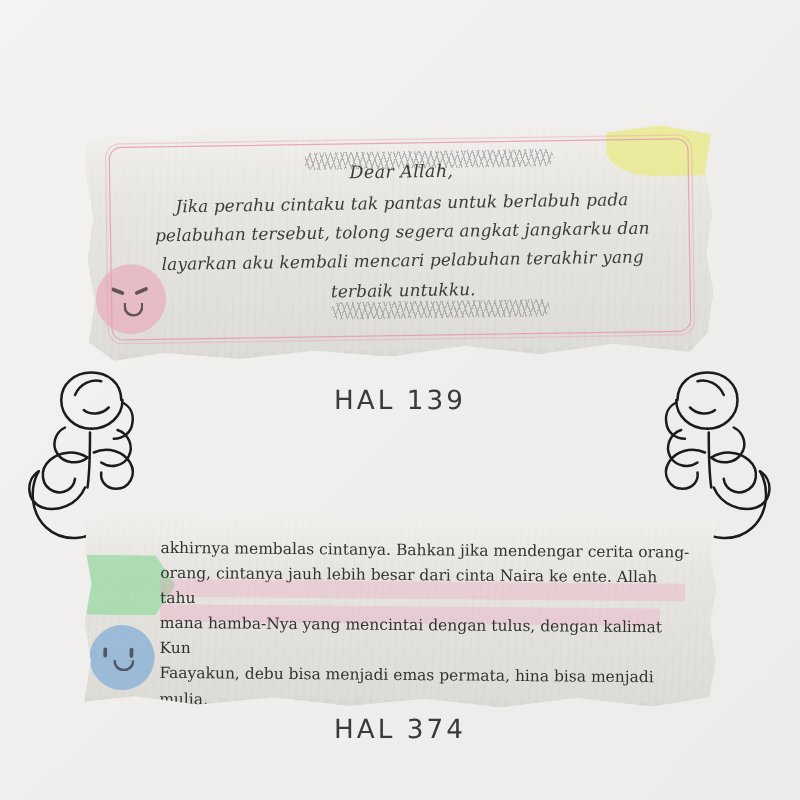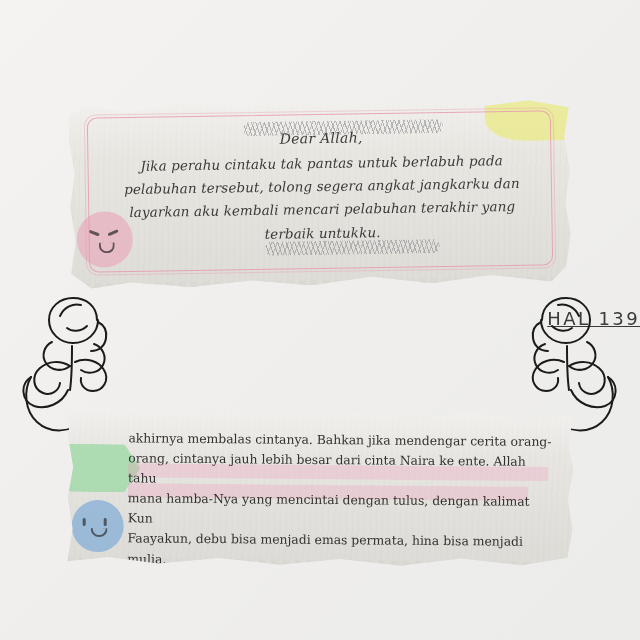--- a/index.html
+++ b/index.html
@@ -141,26 +141,25 @@
   #letter-paragraph {
     font-size: 13.5px;
     line-height: 1.72;
     letter-spacing: 0.1px;
   }
 
   
   .page-label {
     position: absolute;
     width: 100%;
-    text-align: right;
+    text-align: center;
     font-family: "DejaVu Sans", sans-serif;
-    font-size: 18px;
+    font-size: 21px;
     letter-spacing: 2.4px;
     color: #3a3a3a;
-    text-decoration: underline;
   }
   #label-top { top: 308px; }
   #label-bottom { top: 571px; }
 
   
   .rose {
     position: absolute;
   }
   #rose-left { left: 22px; top: 288px; }
   #rose-right { left: 492px; top: 288px; transform: scaleX(-1); }
@@ -330,14 +329,15 @@
       <div>mana hamba-Nya yang mencintai dengan tulus, dengan kalimat Kun</div>
       <div>Faayakun, debu bisa menjadi emas permata, hina bisa menjadi mulia,</div>
       <div>termasuk perasaan benci bisa jadi cinta. Seperti itulah perjalanan cinta</div>
       <div>Athifa kepada ane," penjelas Genta.</div>
       <div id="book-line-last">Wkkk...</div>
     </div>
 
     <div class="torn-edge"></div>
   </div>
 
+  <div class="page-label" id="label-bottom">HAL 374</div>
 
 </div>
 
 </body></html>

